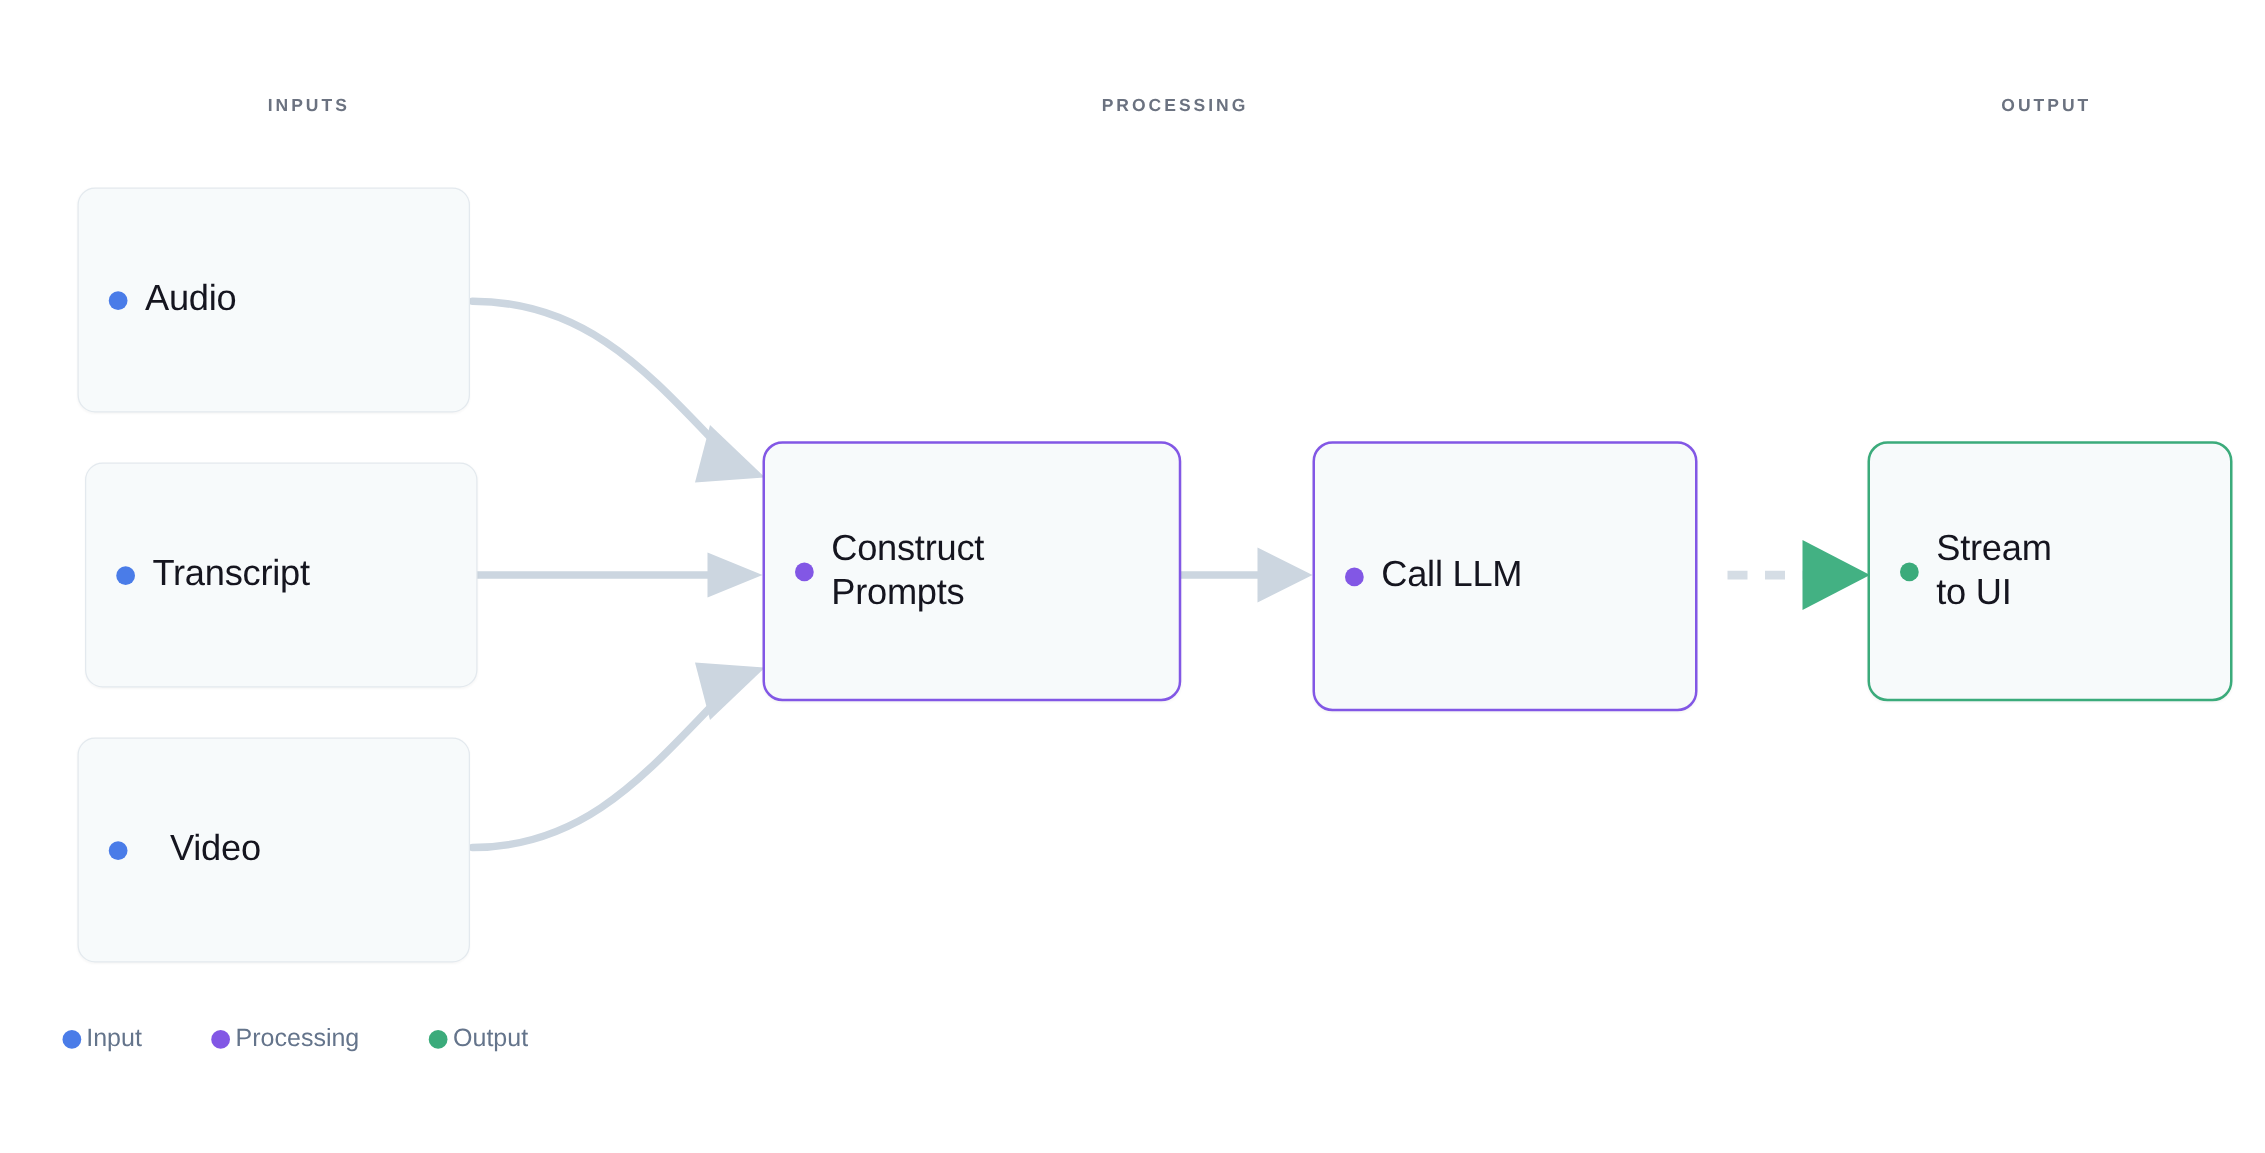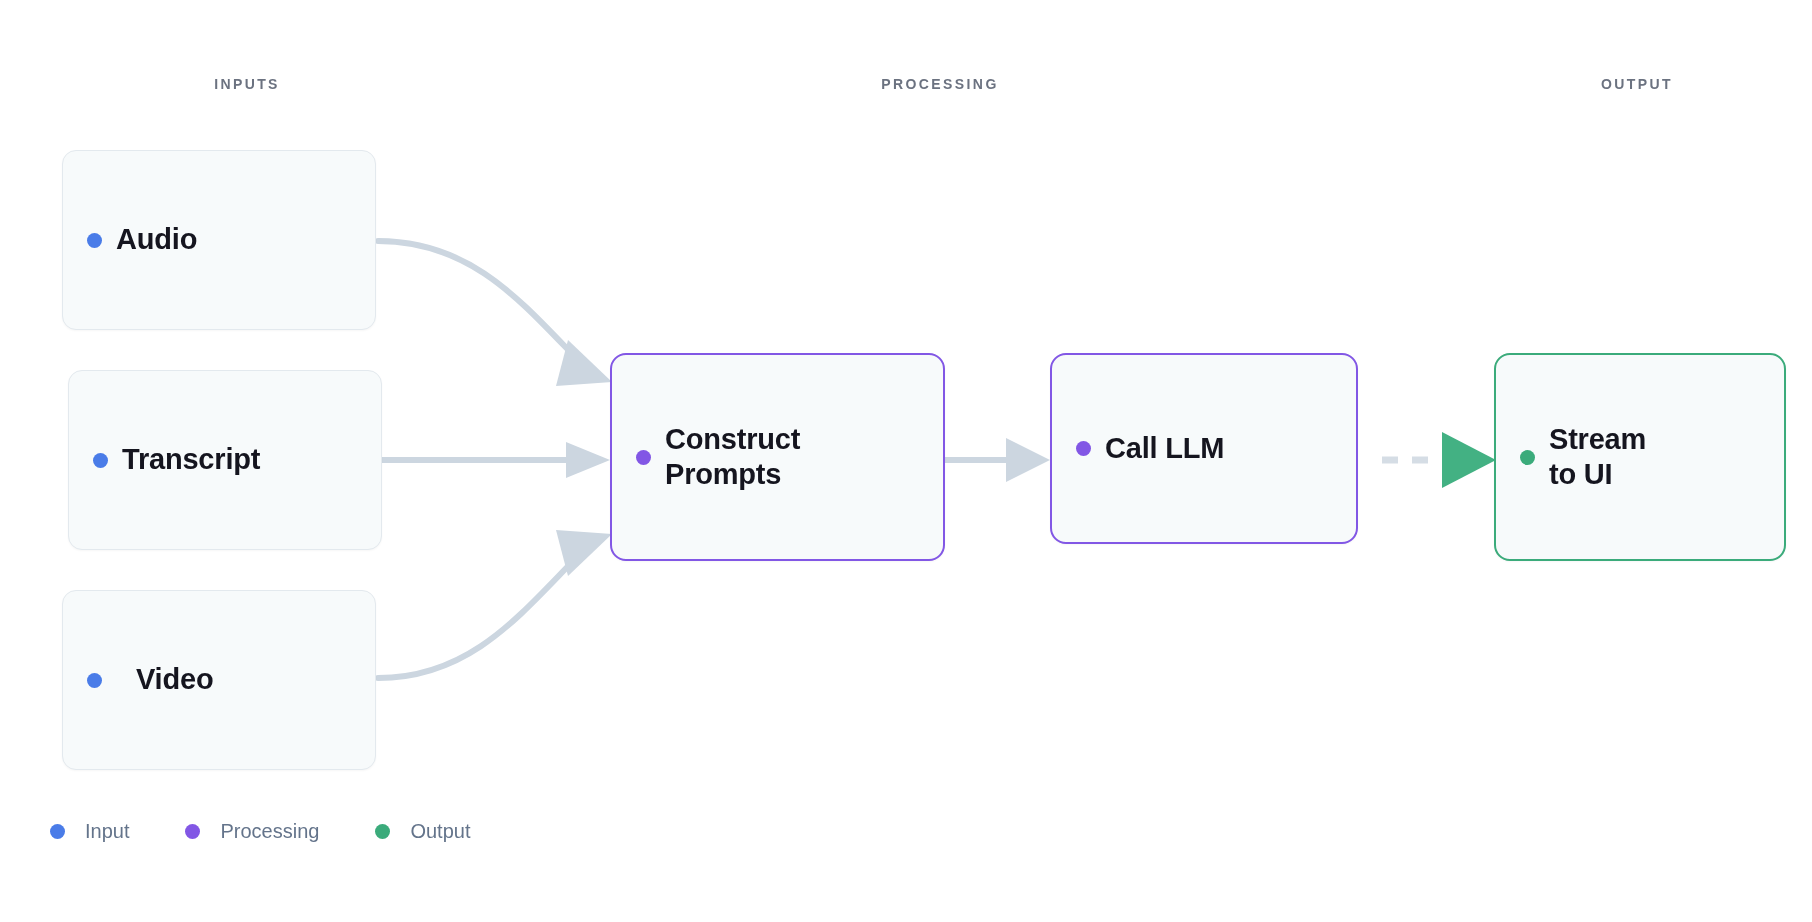--- a/index.html
+++ b/index.html
@@ -77,48 +77,48 @@
     border-radius: 50%;
     margin-left: 24px;
     margin-right: 14px;
   }
   .node.input-node .node-dot      { background: #4a7ce8; }
   .node.processing-node .node-dot { background: #8257e5; }
   .node.output-node .node-dot     { background: #3bab7b; }
 
   .node-label {
     font-size: 29px;
-    font-weight: 700;
+    font-weight: 400;
     color: #15151f;
     line-height: 1.22;
     letter-spacing: -0.2px;
     white-space: pre-line;
   }
 
   
   #node-audio       { left: 62px;   top: 150px; width: 314px;  height: 180px; }
   #node-transcript  { left: 68px;   top: 370px; width: 314px;  height: 180px; }
   #node-video       { left: 62px;   top: 590px; width: 314px;  height: 180px; gap: 20px; }
   #node-construct   { left: 610px;  top: 353px; width: 335px;  height: 208px; }
-  #node-callllm     { left: 1050px; top: 353px; width: 308px;  height: 191px; }
+  #node-callllm     { left: 1050px; top: 353px; width: 308px;  height: 216px; }
   #node-streamui    { left: 1494px; top: 353px; width: 292px;  height: 208px; }
 
   
   #legend {
     position: absolute;
     left: 50px;
     top: 820px;
     display: flex;
     align-items: center;
     gap: 56px;
   }
   .legend-item {
     display: flex;
     align-items: center;
-    gap: 20px;
+    gap: 4px;
     justify-content: center;
   }
   .legend-dot {
     width: 15px;
     height: 15px;
     border-radius: 50%;
     flex: 0 0 auto;
   }
   .legend-label {
     font-size: 20px;

